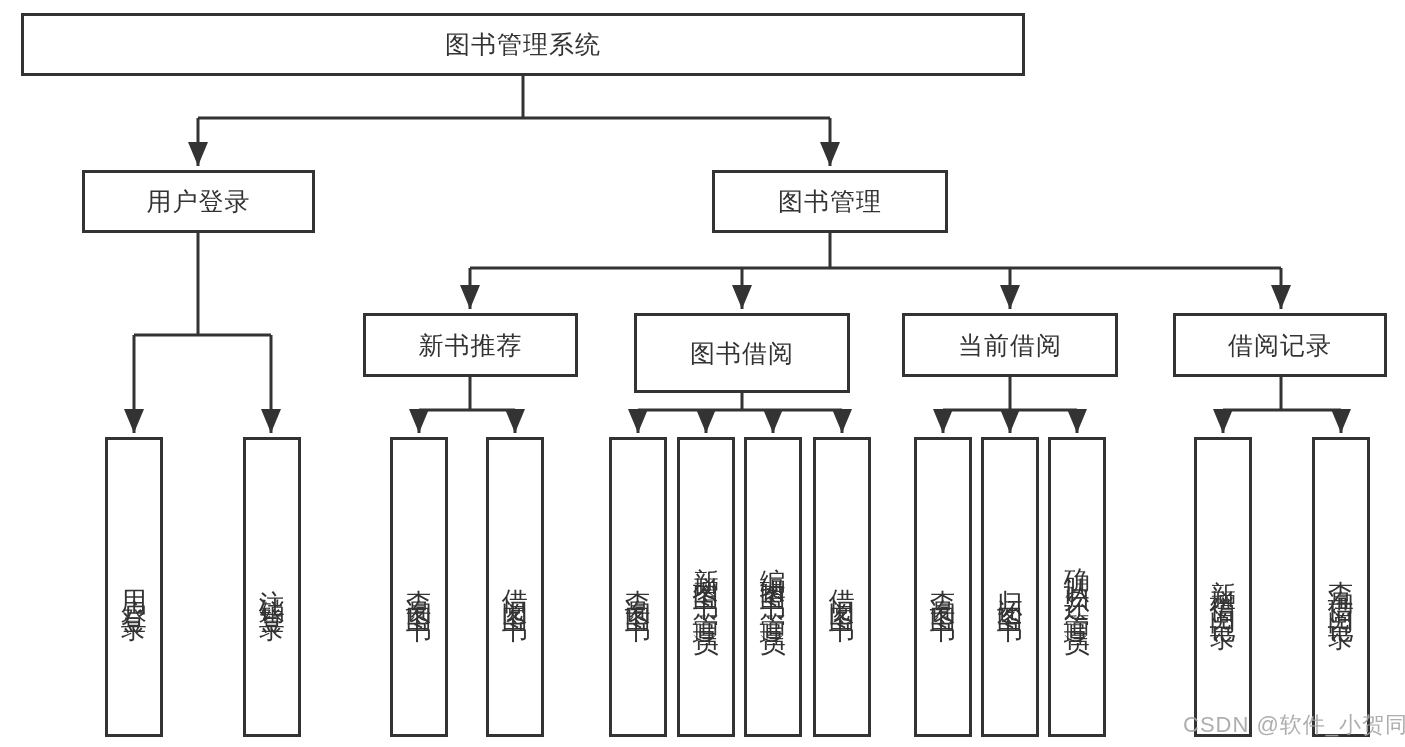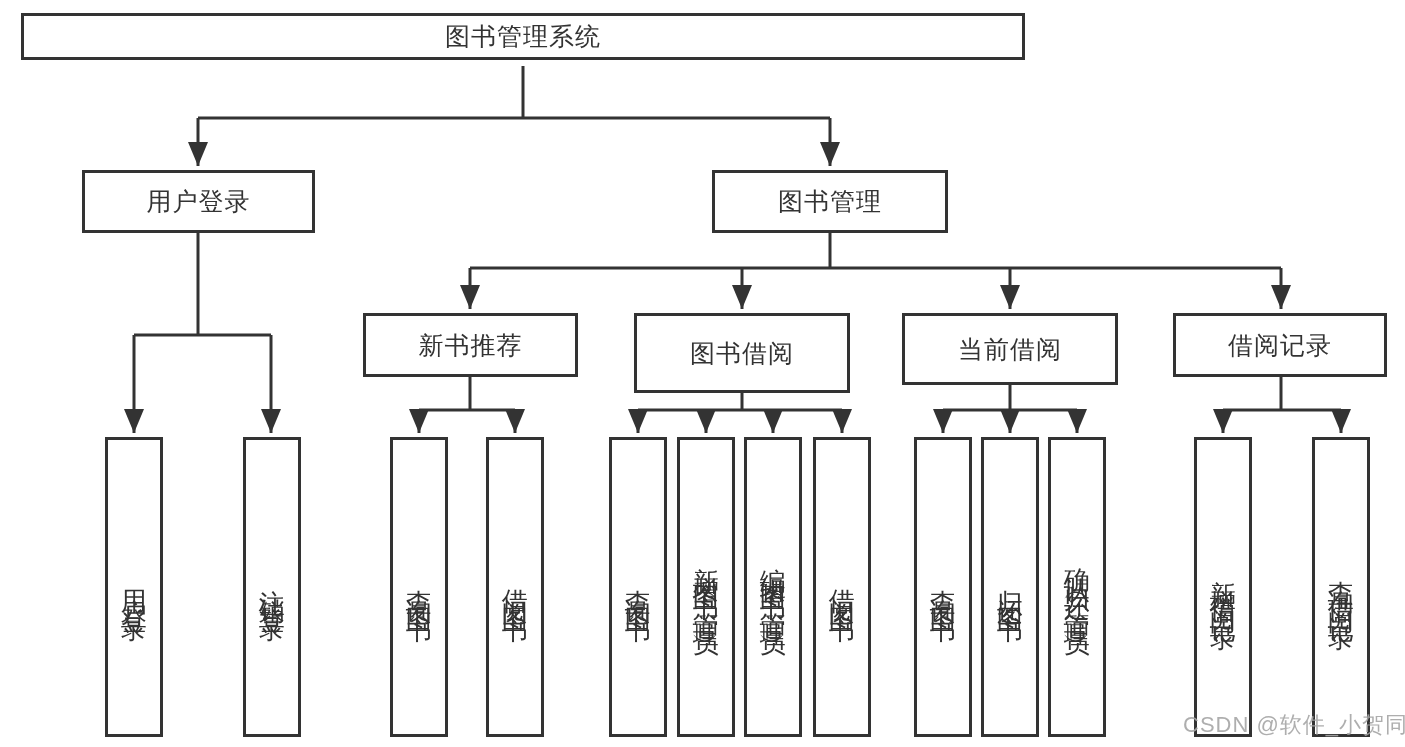--- a/index.html
+++ b/index.html
@@ -92,38 +92,38 @@
       <path d="M1010 410 V433" marker-end="url(#ah)"></path>
       <path d="M1077 410 V433" marker-end="url(#ah)"></path>
 
       <path d="M1281 375 V410"></path>
       <path d="M1223 410 H1341"></path>
       <path d="M1223 410 V433" marker-end="url(#ah)"></path>
       <path d="M1341 410 V433" marker-end="url(#ah)"></path>
     </g>
   </svg>
 
-  <div class="box" style="left:21px;top:13px;width:1004px;height:47px">
+  <div class="box" style="left:21px;top:13px;width:1004px;height:63px">
     <span class="hlabel">图书管理系统</span>
   </div>
 
   <div class="box" style="left:82px;top:170px;width:233px;height:63px">
     <span class="hlabel">用户登录</span>
   </div>
   <div class="box" style="left:363px;top:313px;width:215px;height:64px">
     <span class="hlabel">新书推荐</span>
   </div>
 
   <div class="box" style="left:712px;top:170px;width:236px;height:63px">
     <span class="hlabel">图书管理</span>
   </div>
   <div class="box" style="left:634px;top:313px;width:216px;height:80px">
     <span class="hlabel">图书借阅</span>
   </div>
-  <div class="box" style="left:902px;top:313px;width:216px;height:72px">
+  <div class="box" style="left:902px;top:313px;width:216px;height:64px">
     <span class="hlabel">当前借阅</span>
   </div>
   <div class="box" style="left:1173px;top:313px;width:214px;height:64px">
     <span class="hlabel">借阅记录</span>
   </div>
 
   <div class="box leaf" style="left:105px;top:437px;width:58px;height:300px">
     <span>用户登录</span>
   </div>
   <div class="box leaf" style="left:243px;top:437px;width:58px;height:300px">

